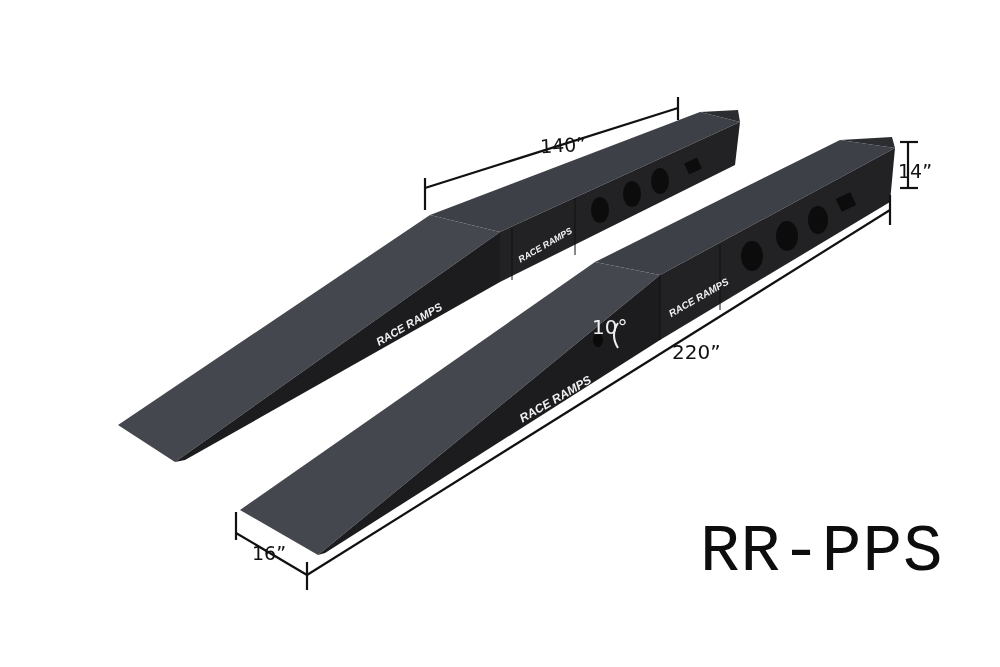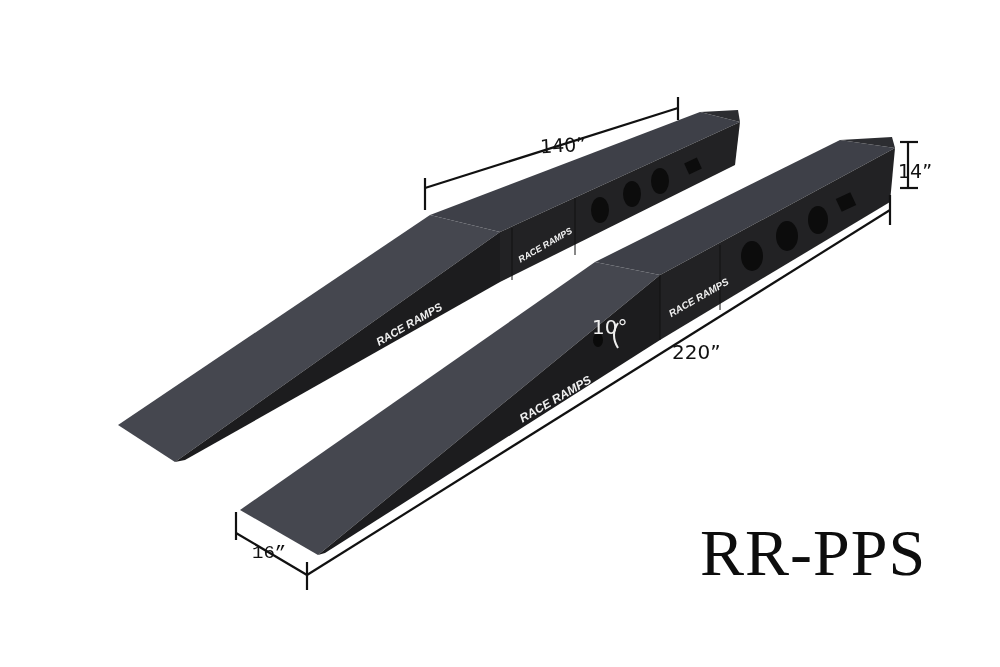--- a/index.html
+++ b/index.html
@@ -1,19 +1,19 @@
 <!DOCTYPE html>
 <html><head>
   <meta charset="utf-8">
   <style>
     html, body { margin: 0; padding: 0; background: #ffffff; }
     body { width: 1000px; height: 667px; position: relative; overflow: hidden; font-family: "Liberation Sans", sans-serif; }
     svg.scene { position: absolute; left: 0; top: 0; }
     .dim-label { position: absolute; color: #111; font-family: "DejaVu Sans", sans-serif; font-size: 19px; white-space: nowrap; }
-    .model-code { position: absolute; left: 700px; top: 515px; font-family: Liberation Serif, serif; font-size: 66px; color: #0d0d0d; letter-spacing: 1px; }
+    .model-code { position: absolute; left: 700px; top: 515px; font-family: Liberation Mono, monospace; font-size: 66px; color: #0d0d0d; letter-spacing: 1px; }
     .logo-text { position: absolute; color: #f0f0f0; font-family: "Liberation Sans", sans-serif; font-weight: bold; font-style: italic; white-space: nowrap; }
   </style>
 </head>
 <body>
 
 <svg class="scene" width="1000" height="667" viewBox="0 0 1000 667">
 
   <g>
     <polygon points="118,425 430,215 500,232 175,462" fill="#45474f"></polygon>
     <polygon points="175,462 500,232 500,282 185,460" fill="#1c1c1e"></polygon>
@@ -56,21 +56,21 @@
     <line x1="236" y1="533" x2="307" y2="575"></line>
     <line x1="236" y1="512" x2="236" y2="540"></line>
   </g>
 
   <path d="M618 323 Q610 335 618 348" stroke="#eee" stroke-width="2" fill="none"></path>
 </svg>
 
 <div class="dim-label" style="left:540px; top:134px; transform:rotate(-3deg);">140”</div>
 <div class="dim-label" style="left:672px; top:327px; font-size:20px;margin-top:13px;">220”</div>
 <div class="dim-label" style="left:898px; top:160px;">14”</div>
-<div class="dim-label" style="left:252px; top:542px;font-family:Liberation Mono, monospace;">16”</div>
+<div class="dim-label" style="left:252px; top:542px;">16”</div>
 <div class="dim-label" style="left:592px; top:315px; color:#f0f0f0; font-size:20px;">10°</div>
 
 <div class="logo-text" style="left:372px; top:318px; font-size:11px; transform:rotate(-30deg);">RACE RAMPS</div>
 <div class="logo-text" style="left:515px; top:240px; font-size:9px; transform:rotate(-30deg);">RACE RAMPS</div>
 <div class="logo-text" style="left:515px; top:392px; font-size:12px; transform:rotate(-30deg);">RACE RAMPS</div>
 <div class="logo-text" style="left:665px; top:292px; font-size:10px; transform:rotate(-30deg);">RACE RAMPS</div>
 
 <div class="model-code">RR-PPS</div>
 
 </body></html>

